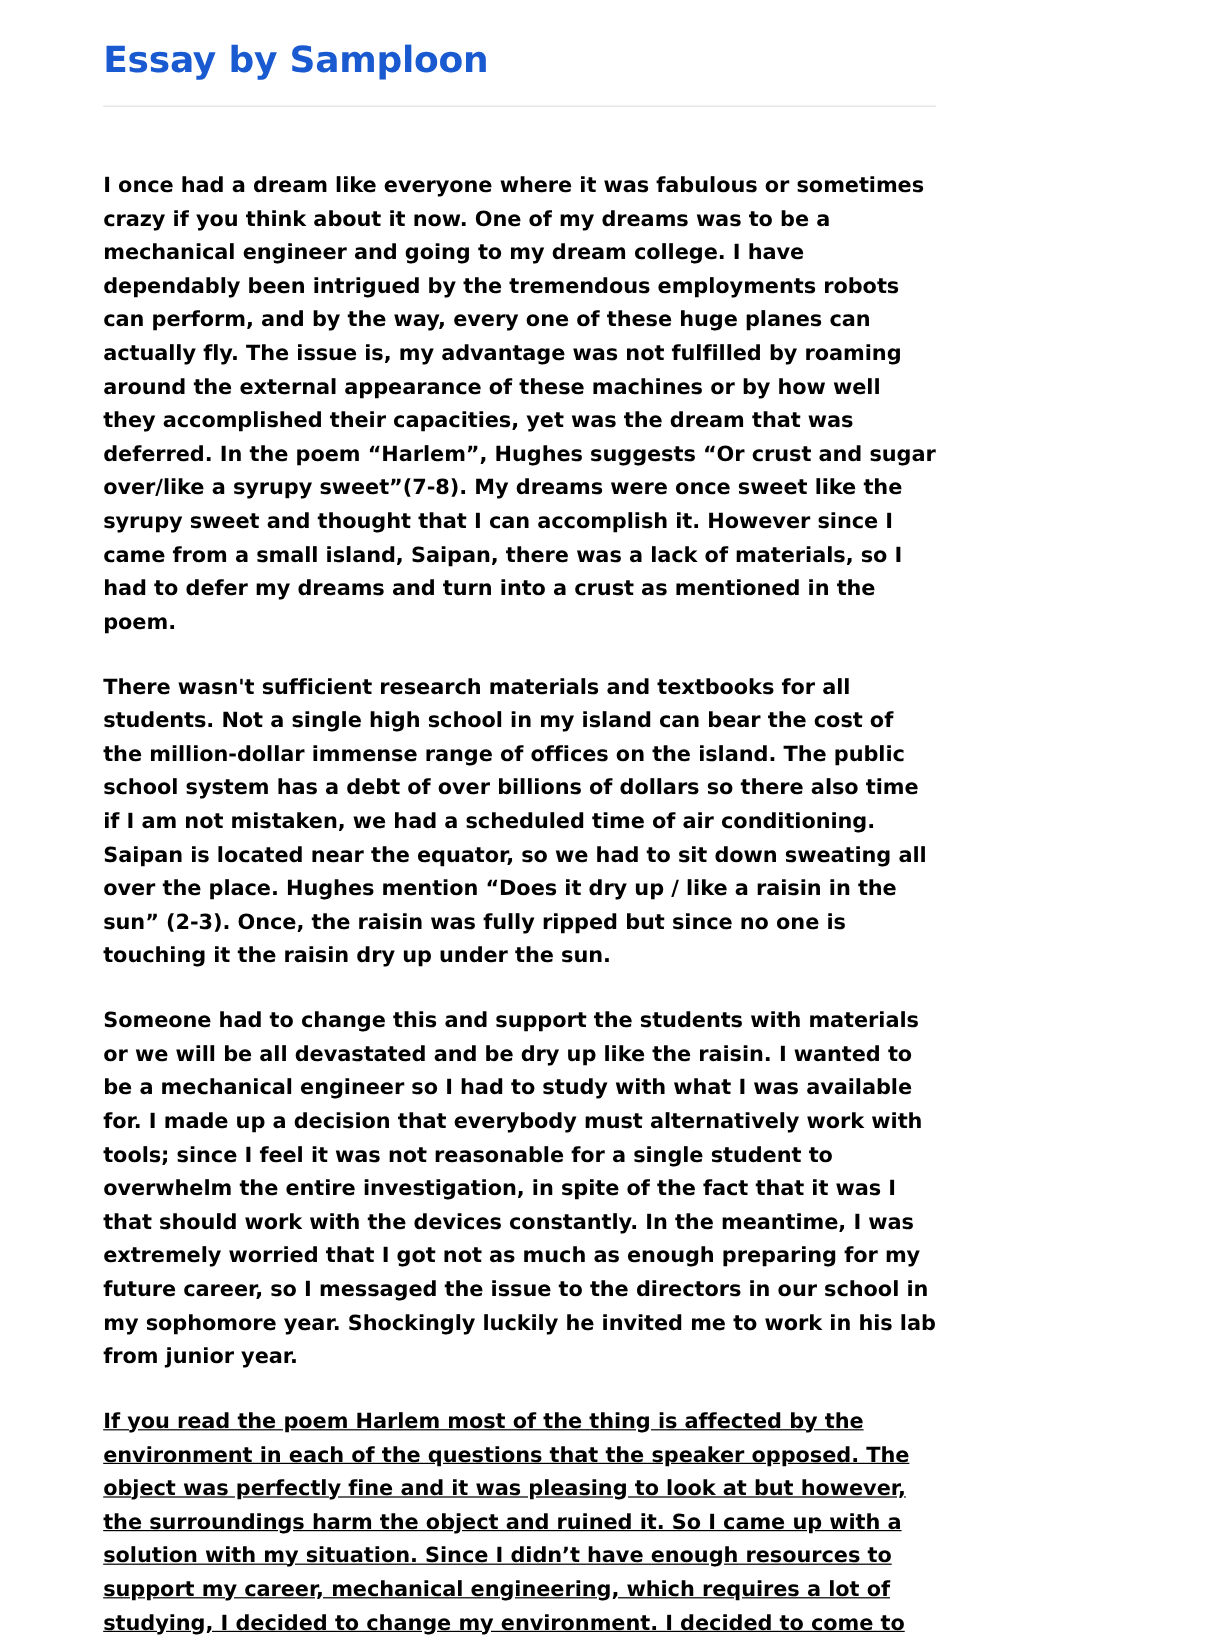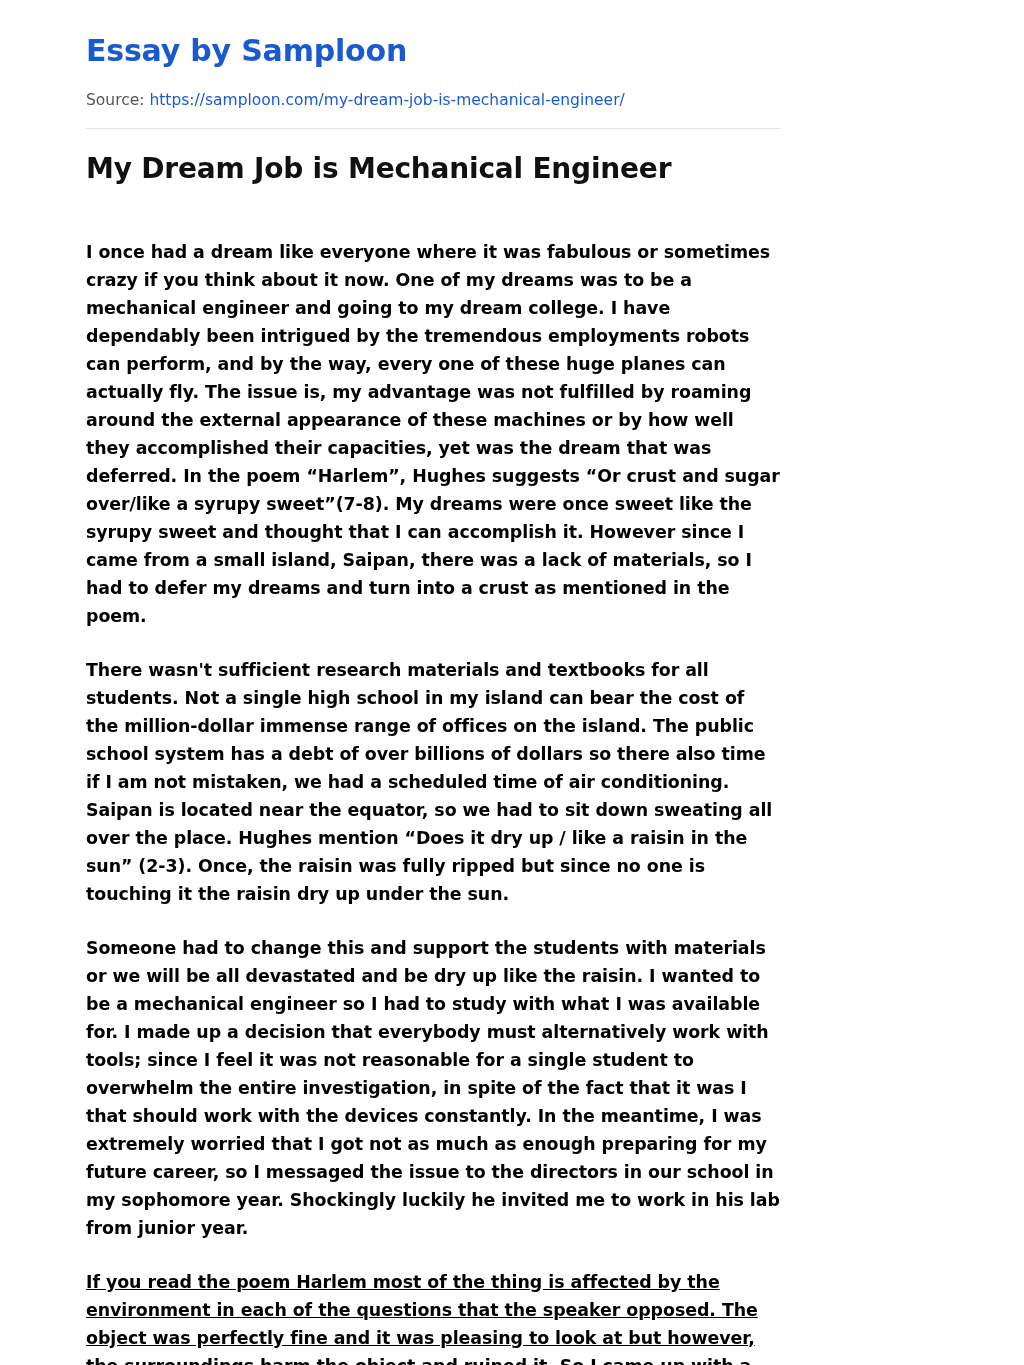--- a/index.html
+++ b/index.html
@@ -82,28 +82,23 @@
     text-decoration: underline;
   }
 </style>
 </head>
 <body>
 
 <div class="page">
 
   <div class="brand">Essay by Samploon</div>
 
-  <div class="source-line">
-    <span class="source-label">Source:</span>
-    <a class="source-url" href="#">https://samploon.com/my-dream-job-is-mechanical-engineer/</a>
-  </div>
 
   <hr class="divider">
 
-  <h1 class="doc-title">My Dream Job is Mechanical Engineer</h1>
 
   <div class="body-copy">
     <p>I once had a dream like everyone where it was fabulous or sometimes crazy if you think about it now. One of my dreams was to be a mechanical engineer and going to my dream college. I have dependably been intrigued by the tremendous employments robots can perform, and by the way, every one of these huge planes can actually fly. The issue is, my advantage was not fulfilled by roaming around the external appearance of these machines or by how well they accomplished their capacities, yet was the dream that was deferred. In the poem “Harlem”, Hughes suggests “Or crust and sugar over/like a syrupy sweet”(7-8). My dreams were once sweet like the syrupy sweet and thought that I can accomplish it. However since I came from a small island, Saipan, there was a lack of materials, so I had to defer my dreams and turn into a crust as mentioned in the poem.</p>
     <p>There wasn't sufficient research materials and textbooks for all students. Not a single high school in my island can bear the cost of the million-dollar immense range of offices on the island. The public school system has a debt of over billions of dollars so there also time if I am not mistaken, we had a scheduled time of air conditioning. Saipan is located near the equator, so we had to sit down sweating all over the place. Hughes mention “Does it dry up / like a raisin in the sun” (2-3). Once, the raisin was fully ripped but since no one is touching it the raisin dry up under the sun.</p>
     <p>Someone had to change this and support the students with materials or we will be all devastated and be dry up like the raisin. I wanted to be a mechanical engineer so I had to study with what I was available for. I made up a decision that everybody must alternatively work with tools; since I feel it was not reasonable for a single student to overwhelm the entire investigation, in spite of the fact that it was I that should work with the devices constantly. In the meantime, I was extremely worried that I got not as much as enough preparing for my future career, so I messaged the issue to the directors in our school in my sophomore year. Shockingly luckily he invited me to work in his lab from junior year.</p>
     <p>If you read the poem Harlem most of the thing is affected by the environment in each of the questions that the speaker opposed. The object was perfectly fine and it was pleasing to look at but however, the surroundings harm the object and ruined it. So I came up with a solution with my situation. Since I didn’t have enough resources to support my career, mechanical engineering, which requires a lot of studying, I decided to change my environment. I decided to come to California and fulfill my dream where there are enough resources where I can study and learn. Since I was considered out of state student of California, I decided to attend community college first then transferred into a 4-year college. I think that the only solution to a deferred dream is whether you change yourself, or cha</p>
   </div>
 
 </div>
 

